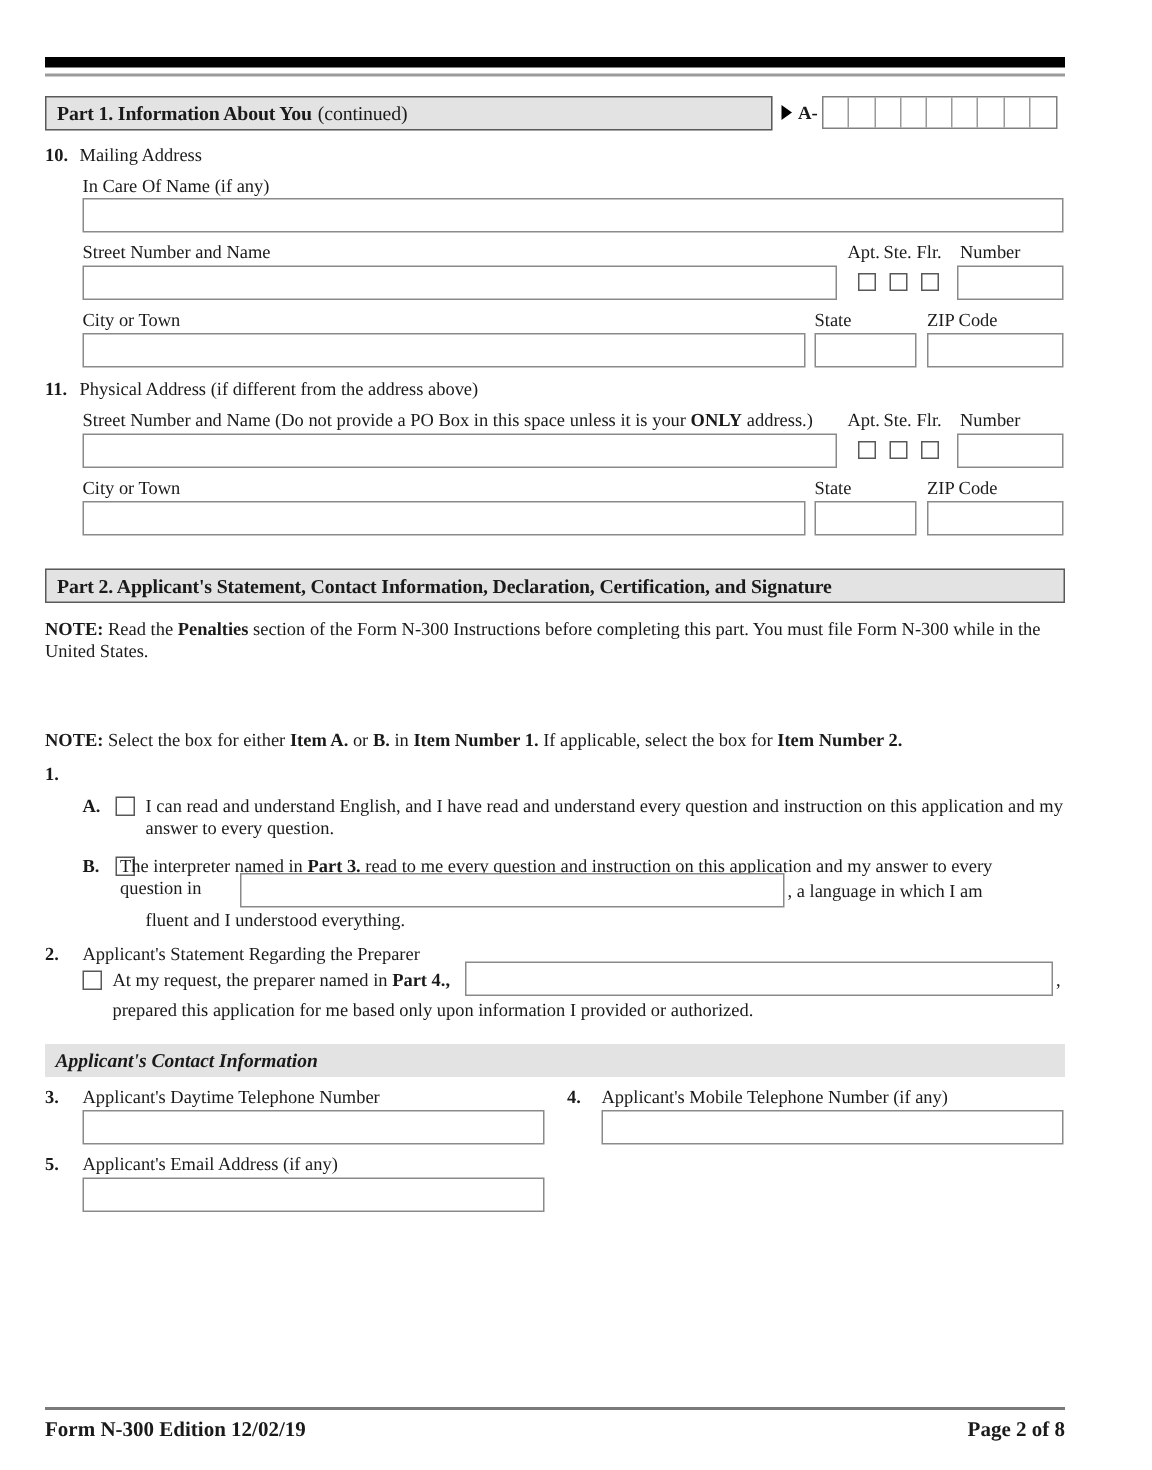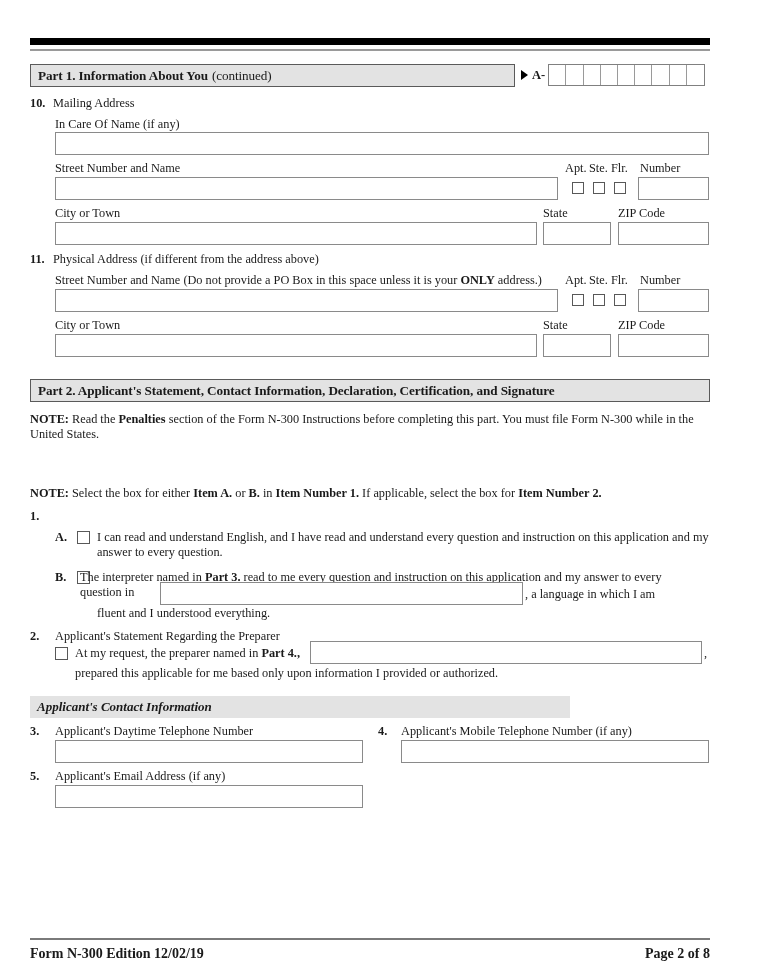--- a/index.html
+++ b/index.html
@@ -254,23 +254,23 @@
   <div class="txt" style="left:525px; top:587px;">, a language in which I am</div>
   <div class="txt" style="left:97px; top:606px;">fluent and I understood everything.</div>
 
   <div class="num" style="left:30px; top:629px;">2.</div>
   <div class="txt" style="left:55px; top:629px;">Applicant's Statement Regarding the Preparer</div>
 
   <div class="cbox" style="left:55px; top:647px; width:13px; height:13px;"></div>
   <div class="txt" style="left:75px; top:646px;"><span>At my request, the preparer named in </span><span class="b">Part 4.,</span></div>
   <div class="box" style="left:310px; top:641px; width:392px;"></div>
   <div class="txt" style="left:704px; top:646px;">,</div>
-  <div class="txt" style="left:75px; top:666px;">prepared this applicable for me based only upon information I provided or authorized.</div>
-
-  <div class="subband" style="left:30px; top:696px; width:540px;">
+  <div class="txt" style="left:75px; top:666px;">prepared this application for me based only upon information I provided or authorized.</div>
+
+  <div class="subband" style="left:30px; top:696px; width:680px;">
     <span>Applicant's Contact Information</span>
   </div>
 
   <div class="num" style="left:30px; top:724px;">3.</div>
   <div class="txt" style="left:55px; top:724px;">Applicant's Daytime Telephone Number</div>
   <div class="box" style="left:55px; top:740px; width:308px;"></div>
 
   <div class="num" style="left:378px; top:724px;">4.</div>
   <div class="txt" style="left:401px; top:724px;">Applicant's Mobile Telephone Number (if any)</div>
   <div class="box" style="left:401px; top:740px; width:308px;"></div>

